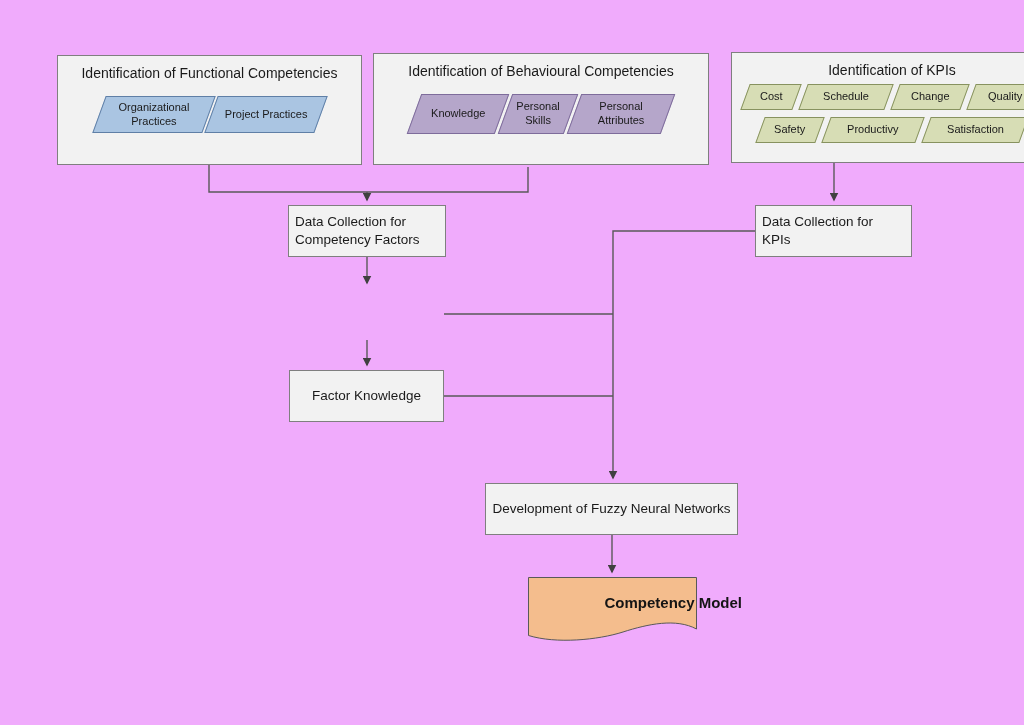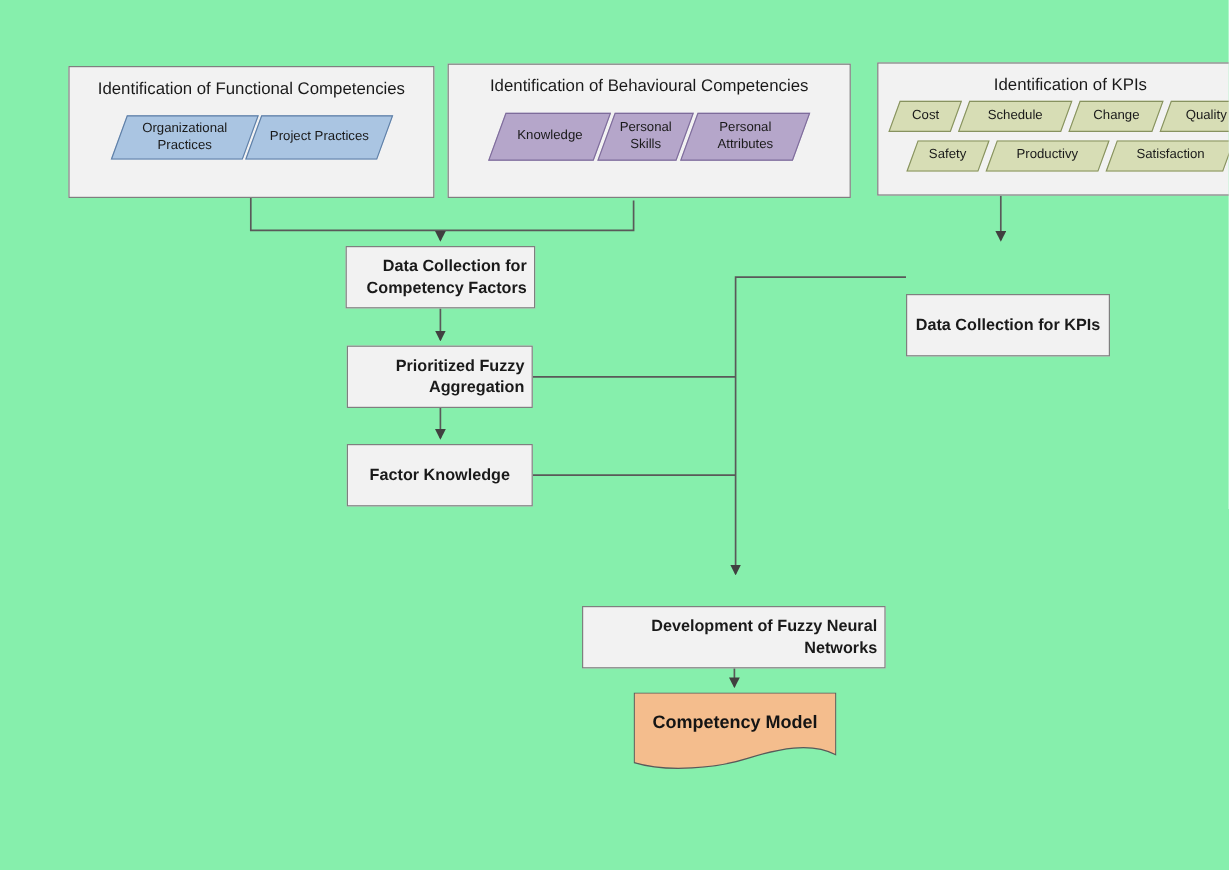--- a/index.html
+++ b/index.html
@@ -1,20 +1,20 @@
 <!DOCTYPE html>
 <html><head>
 <meta charset="utf-8">
 <style>
   html, body { margin: 0; padding: 0; background: #ffffff; }
   .canvas {
     position: relative;
     width: 1024px;
     height: 725px;
-    background: #86efac;
+    background: #f0abfc;
     font-family: "Liberation Sans", sans-serif;
     overflow: hidden;
   }
   
   .group {
     position: absolute;
     background: #f2f2f2;
     border: 1px solid #7f7f7f;
     box-sizing: border-box;
   }
@@ -51,68 +51,68 @@
 
   
   .process {
     position: absolute;
     background: #f2f2f2;
     border: 1px solid #7f7f7f;
     box-sizing: border-box;
     display: flex;
     align-items: center;
     justify-content: center;
-    text-align: right;
+    text-align: left;
     font-size: 13.5px;
     line-height: 1.35;
     color: #1a1a1a;
     padding: 2px 6px;
-    font-weight: bold;
   }
 
   
   .connectors {
     position: absolute;
     left: 0; top: 0;
     width: 1024px; height: 725px;
     pointer-events: none;
   }
 
   
   .doc-shape { position: absolute; left: 528px; top: 577px; width: 169px; height: 66px; }
   .doc-shape svg { position: absolute; left: 0; top: 0; }
   .doc-label {
     position: absolute;
     width: 100%;
     top: 17px;
-    text-align: center;
+    text-align: right;
     font-weight: bold;
     font-size: 15px;
     color: #141414;
+    padding-left: 45px;
   }
 
   
   #group-functional  { left: 57px;  top: 55px; width: 305px; height: 110px; }
   #group-behavioural { left: 373px; top: 53px; width: 336px; height: 112px; }
   #group-kpis        { left: 731px; top: 52px; width: 322px; height: 111px; }
 
   #group-functional .para-row  { margin-top: 15px; gap: 2px; }
   #group-functional .para      { width: 110px; height: 37px; }
   #group-behavioural .para-row { margin-top: 15px; gap: 3px; }
   #group-behavioural .para     { height: 40px; }
   #group-kpis .para-row        { gap: 6px; }
   #group-kpis .para            { height: 26px; }
   #group-kpis .row1            { margin-top: 6px; }
   #group-kpis .row2            { margin-top: 7px; }
 
   #node-dcf   { left: 288px; top: 205px; width: 158px; height: 52px; }
-  #node-dck   { left: 755px; top: 205px; width: 170px; height: 52px; margin-top: 40px; }
+  #node-dck   { left: 755px; top: 205px; width: 157px; height: 52px; }
   #node-pfa   { left: 289px; top: 288px; width: 155px; height: 52px; }
   #node-fa    { left: 289px; top: 370px; width: 155px; height: 52px; }
-  #node-dev   { left: 485px; top: 505px; width: 253px; height: 52px; }
+  #node-dev   { left: 485px; top: 483px; width: 253px; height: 52px; }
 </style>
 </head>
 <body>
 
 <div class="canvas">
 
   <svg class="connectors" width="1024" height="725" viewBox="0 0 1024 725">
     <defs>
       <marker id="arrow" markerWidth="9" markerHeight="9" refX="7.5" refY="4.5" orient="auto" markerUnits="userSpaceOnUse">
         <path d="M0,0 L9,4.5 L0,9 Z" fill="#404040"></path>
@@ -182,21 +182,20 @@
       <div class="para green" style="width:98px">
         <span>Satisfaction</span>
       </div>
     </div>
   </div>
 
   <div class="process" id="node-dcf">Data Collection for Competency Factors</div>
 
   <div class="process" id="node-dck">Data Collection for KPIs</div>
 
-  <div class="process" id="node-pfa">Prioritized Fuzzy Aggregation</div>
 
   <div class="process" id="node-fa">Factor Knowledge</div>
 
   <div class="process" id="node-dev">Development of Fuzzy Neural Networks</div>
 
   <div class="doc-shape">
     <svg width="169" height="66" viewBox="0 0 169 66">
       <path d="M0.5,0.5 H168.5 V52 C148,41 120,47 95,55 C70,63 28,67 0.5,58.5 Z" fill="#f4bd8d" stroke="#595959" stroke-width="1"></path>
     </svg>
     <div class="doc-label">Competency Model</div>

